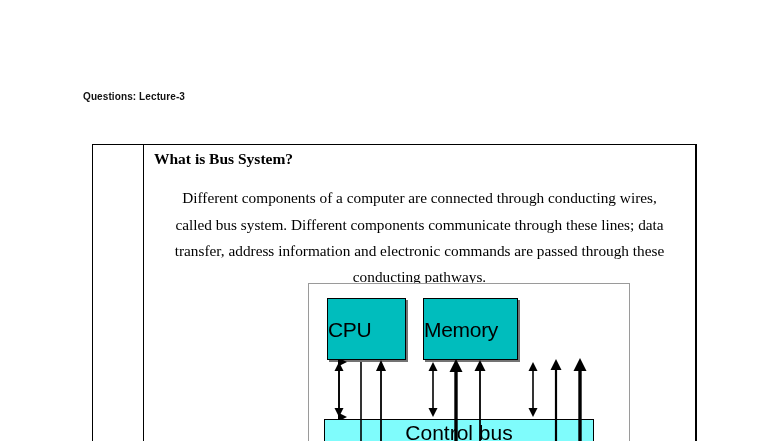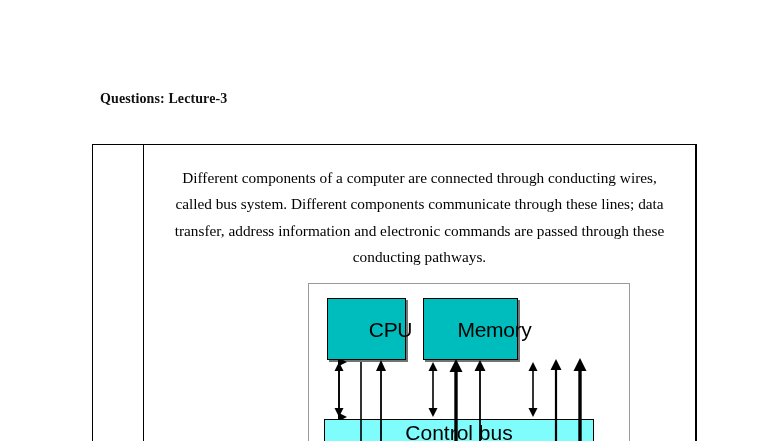--- a/index.html
+++ b/index.html
@@ -12,25 +12,25 @@
     height: 441px;
     position: relative;
     overflow: hidden;
     font-family: "Liberation Serif", serif;
     color: #000000;
   }
 
   
   #doc-header {
     position: absolute;
-    left: 100px;
+    left: 83px;
     top: 91px;
-    font-family: Liberation Serif, serif;
+    font-family: Liberation Sans, sans-serif;
     font-weight: bold;
-    font-size: 14px;
+    font-size: 10px;
     letter-spacing: 0.1px;
     color: #111111;
     white-space: nowrap;
   }
 
   
   #qa-table {
     position: absolute;
     left: 92px;
     top: 144px;
@@ -88,23 +88,21 @@
   .unit-box {
     position: absolute;
     background: #00bdbd;
     border: 1.5px solid #000000;
     box-shadow: 2px 2px 0 rgba(0,0,0,0.55);
     box-sizing: border-box;
     color: #000000;
     font-family: "Liberation Sans", sans-serif;
     display: flex;
     align-items: center;
-    justify-content: center;
     overflow: visible;
-    padding-left: 48px;
   }
   .unit-label {
     font-size: 21px;
     line-height: 1.0;
     white-space: nowrap;
     letter-spacing: -0.3px;
   }
   .unit-label.two-line {
     font-size: 19px;
     line-height: 1.02;
@@ -136,20 +134,21 @@
 <body>
 
 <div id="doc-header">Questions: Lecture-3</div>
 
 <div id="qa-table">
 
   <div id="qa-index-cell"></div>
 
   <div id="qa-content-cell">
 
+    <p class="q-title">What is Bus System?</p>
 
     <p class="q-body">Different components of a computer are connected through conducting wires, called bus system. Different components communicate through these lines; data transfer, address information and electronic commands are passed through these conducting pathways.</p>
 
     <div id="bus-diagram">
 
       <svg class="arrowset" width="322" height="175">
         <defs>
           <marker id="ah-up" markerWidth="9" markerHeight="9" refX="4.5" refY="8" orient="auto" markerUnits="userSpaceOnUse">
             <path d="M4.5,0 L9,9 L0,9 Z" fill="#000"></path>
           </marker>

